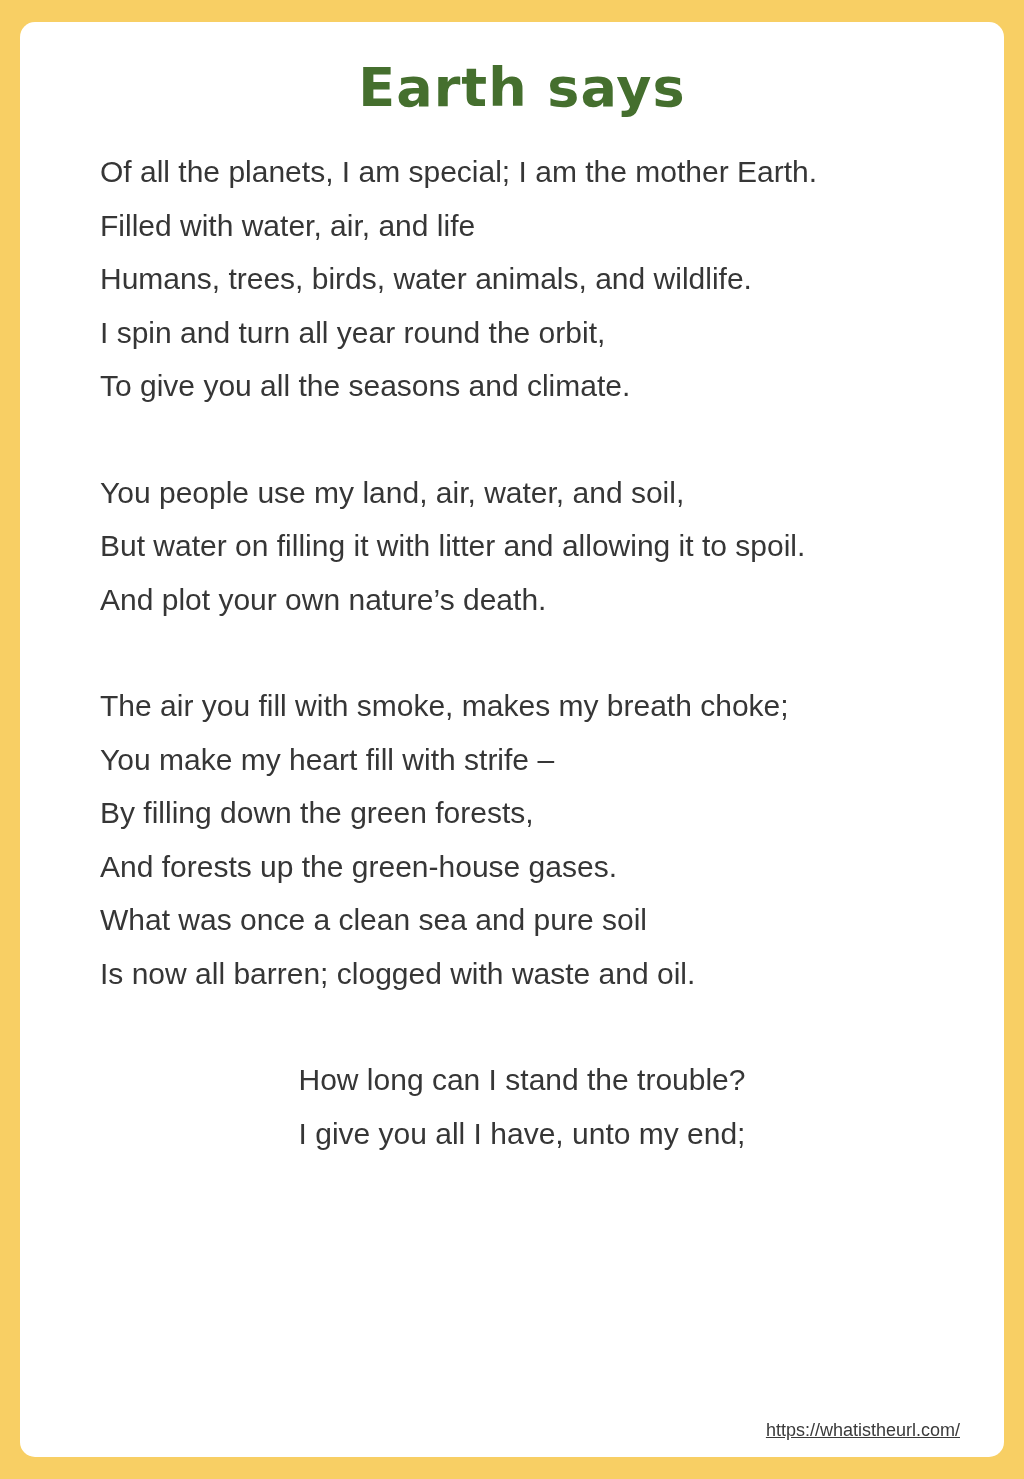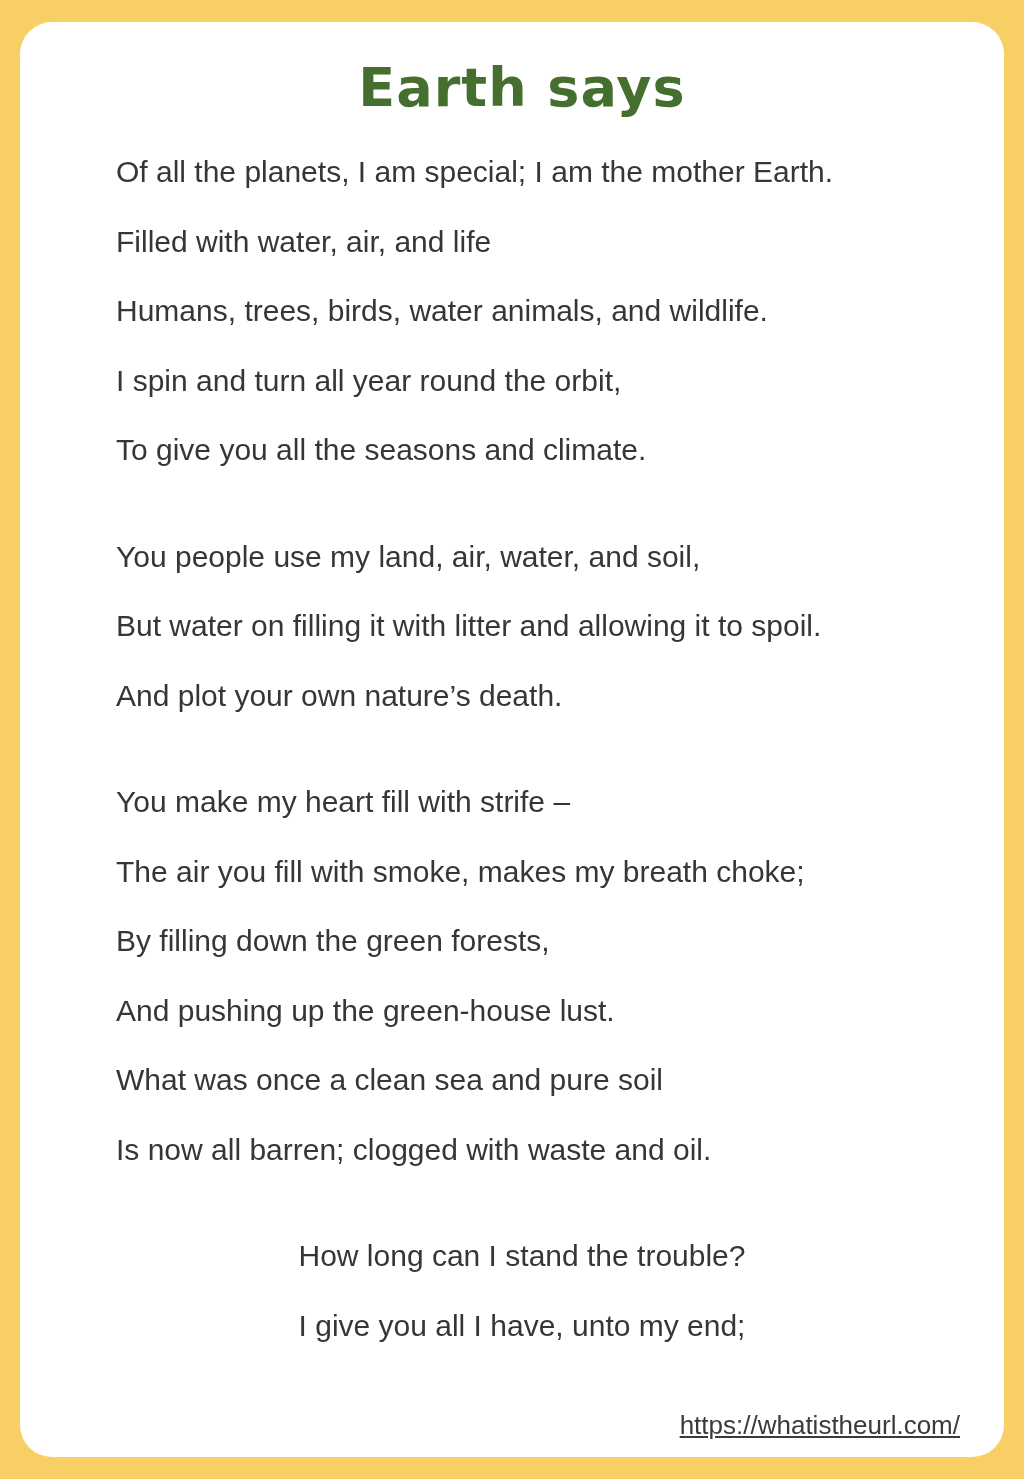--- a/index.html
+++ b/index.html
@@ -14,21 +14,21 @@
     position: relative;
     overflow: hidden;
   }
   .card {
     position: absolute;
     left: 20px;
     top: 22px;
     right: 20px;
     bottom: 22px;
     background: #ffffff;
-    border-radius: 32px;
+    border-radius: 15px;
     box-sizing: border-box;
     padding: 34px 60px 24px 80px;
   }
   .title {
     margin: 0 0 26px 0;
     text-align: center;
     font-size: 54px;
     font-weight: 700;
     color: #456F2E;
     letter-spacing: 1px;
@@ -40,30 +40,30 @@
     line-height: 53.5px;
   }
   .stanza {
     margin: 0 0 53px 0;
   }
   .stanza:last-child {
     margin-bottom: 0;
     text-align: center;
   }
   .line {
-    margin: 16px;
+    margin: 0;
     white-space: nowrap;
   }
   .footer {
     position: absolute;
     right: 44px;
     bottom: 16px;
   }
   .footer a {
-    font-size: 26px;
+    font-size: 18px;
     color: #3A3A3A;
     text-decoration: underline;
     font-family: "Liberation Sans", sans-serif;
   }
 </style>
 </head>
 <body>
 
 <div class="page">
   <div class="card">
@@ -80,24 +80,24 @@
         <p class="line">To give you all the seasons and climate.</p>
       </div>
 
       <div class="stanza">
         <p class="line">You people use my land, air, water, and soil,</p>
         <p class="line">But water on filling it with litter and allowing it to spoil.</p>
         <p class="line">And plot your own nature’s death.</p>
       </div>
 
       <div class="stanza">
+        <p class="line">The air you fill with smoke, makes my breath choke;</p>
         <p class="line">You make my heart fill with strife –</p>
-        <p class="line">The air you fill with smoke, makes my breath choke;</p>
         <p class="line">By filling down the green forests,</p>
-        <p class="line">And pushing up the green-house lust.</p>
+        <p class="line">And forests up the green-house gases.</p>
         <p class="line">What was once a clean sea and pure soil</p>
         <p class="line">Is now all barren; clogged with waste and oil.</p>
       </div>
 
       <div class="stanza">
         <p class="line">How long can I stand the trouble?</p>
         <p class="line">I give you all I have, unto my end;</p>
       </div>
 
     </div>

